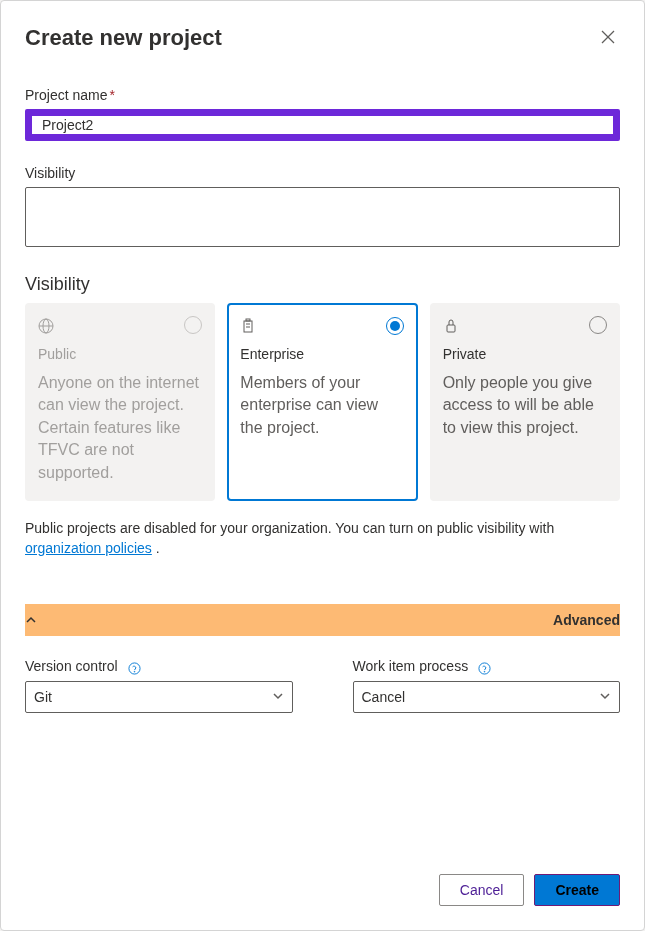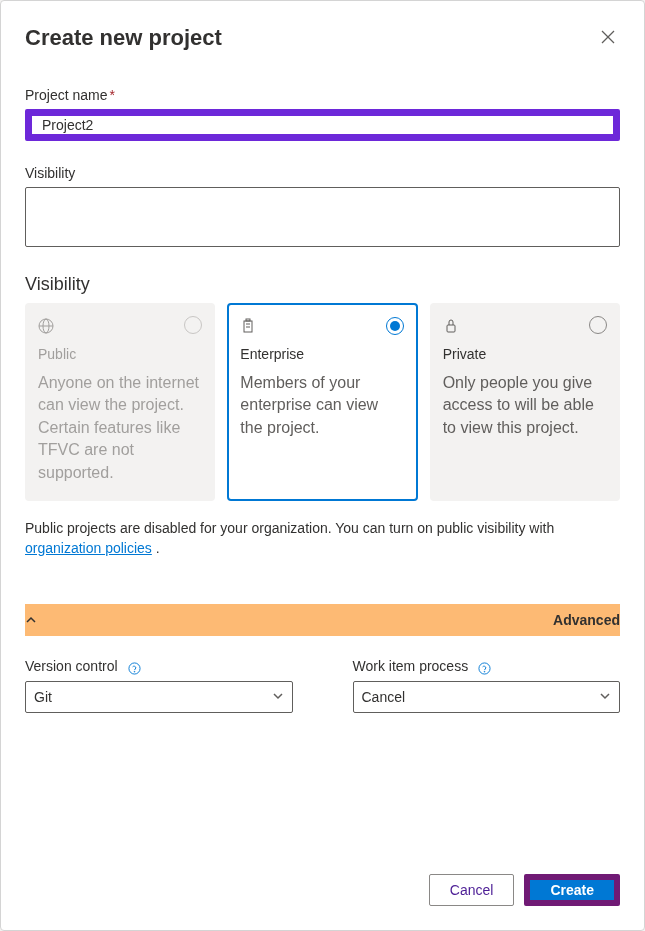--- a/index.html
+++ b/index.html
@@ -210,22 +210,22 @@
       font-size: 14px;
       cursor: pointer;
     }
     .btn-secondary {
       background: #fff;
       border: 1px solid #8a8886;
       color: #4c1d95;
     }
     .btn-primary {
       background: #0078d4;
-      border: 6px solid #701a75;
-      color: #ffffff;
+      border: 1px solid #701a75;
+      color: #000000;
       font-weight: 600;
     }
   </style>
 </head>
 <body>
 
 <div class="dialog">
 
   <div class="dialog-header">
     <h1 class="dialog-title">Create new project</h1>

